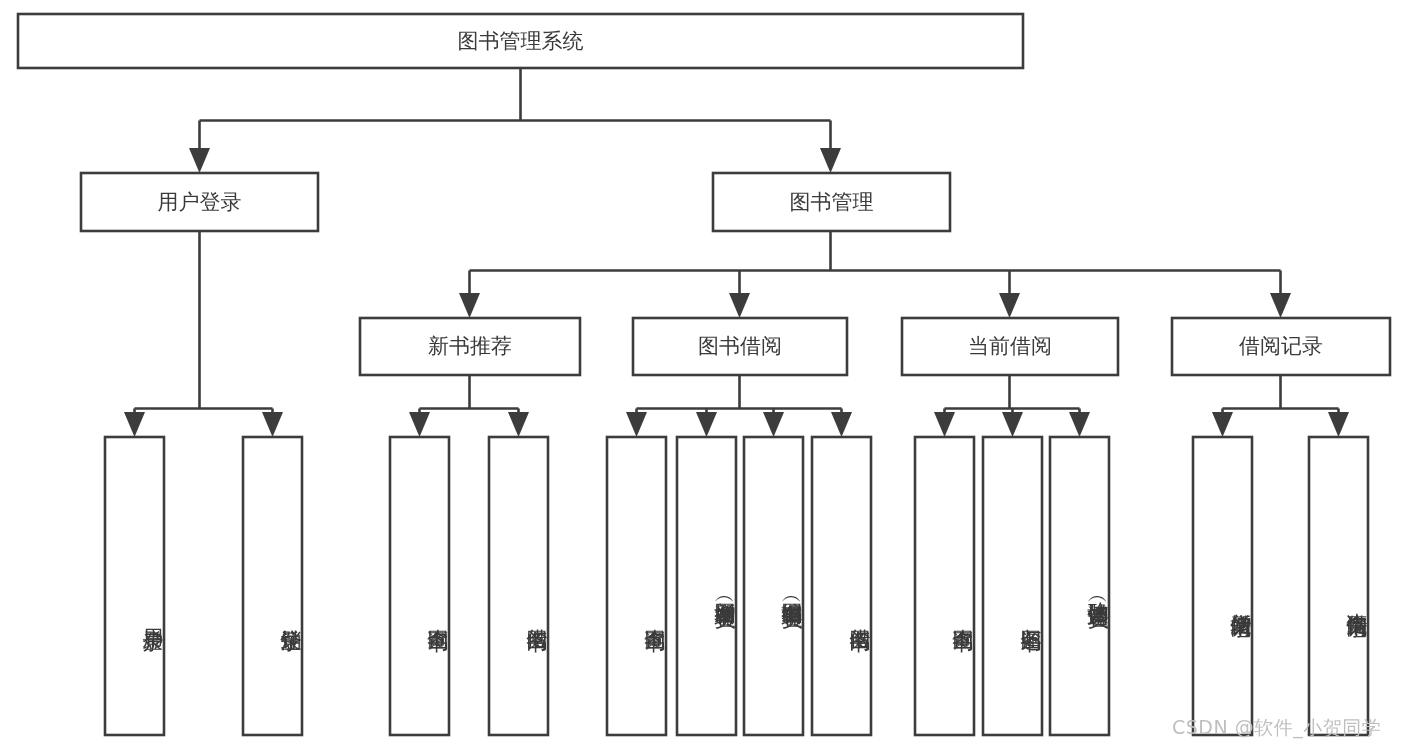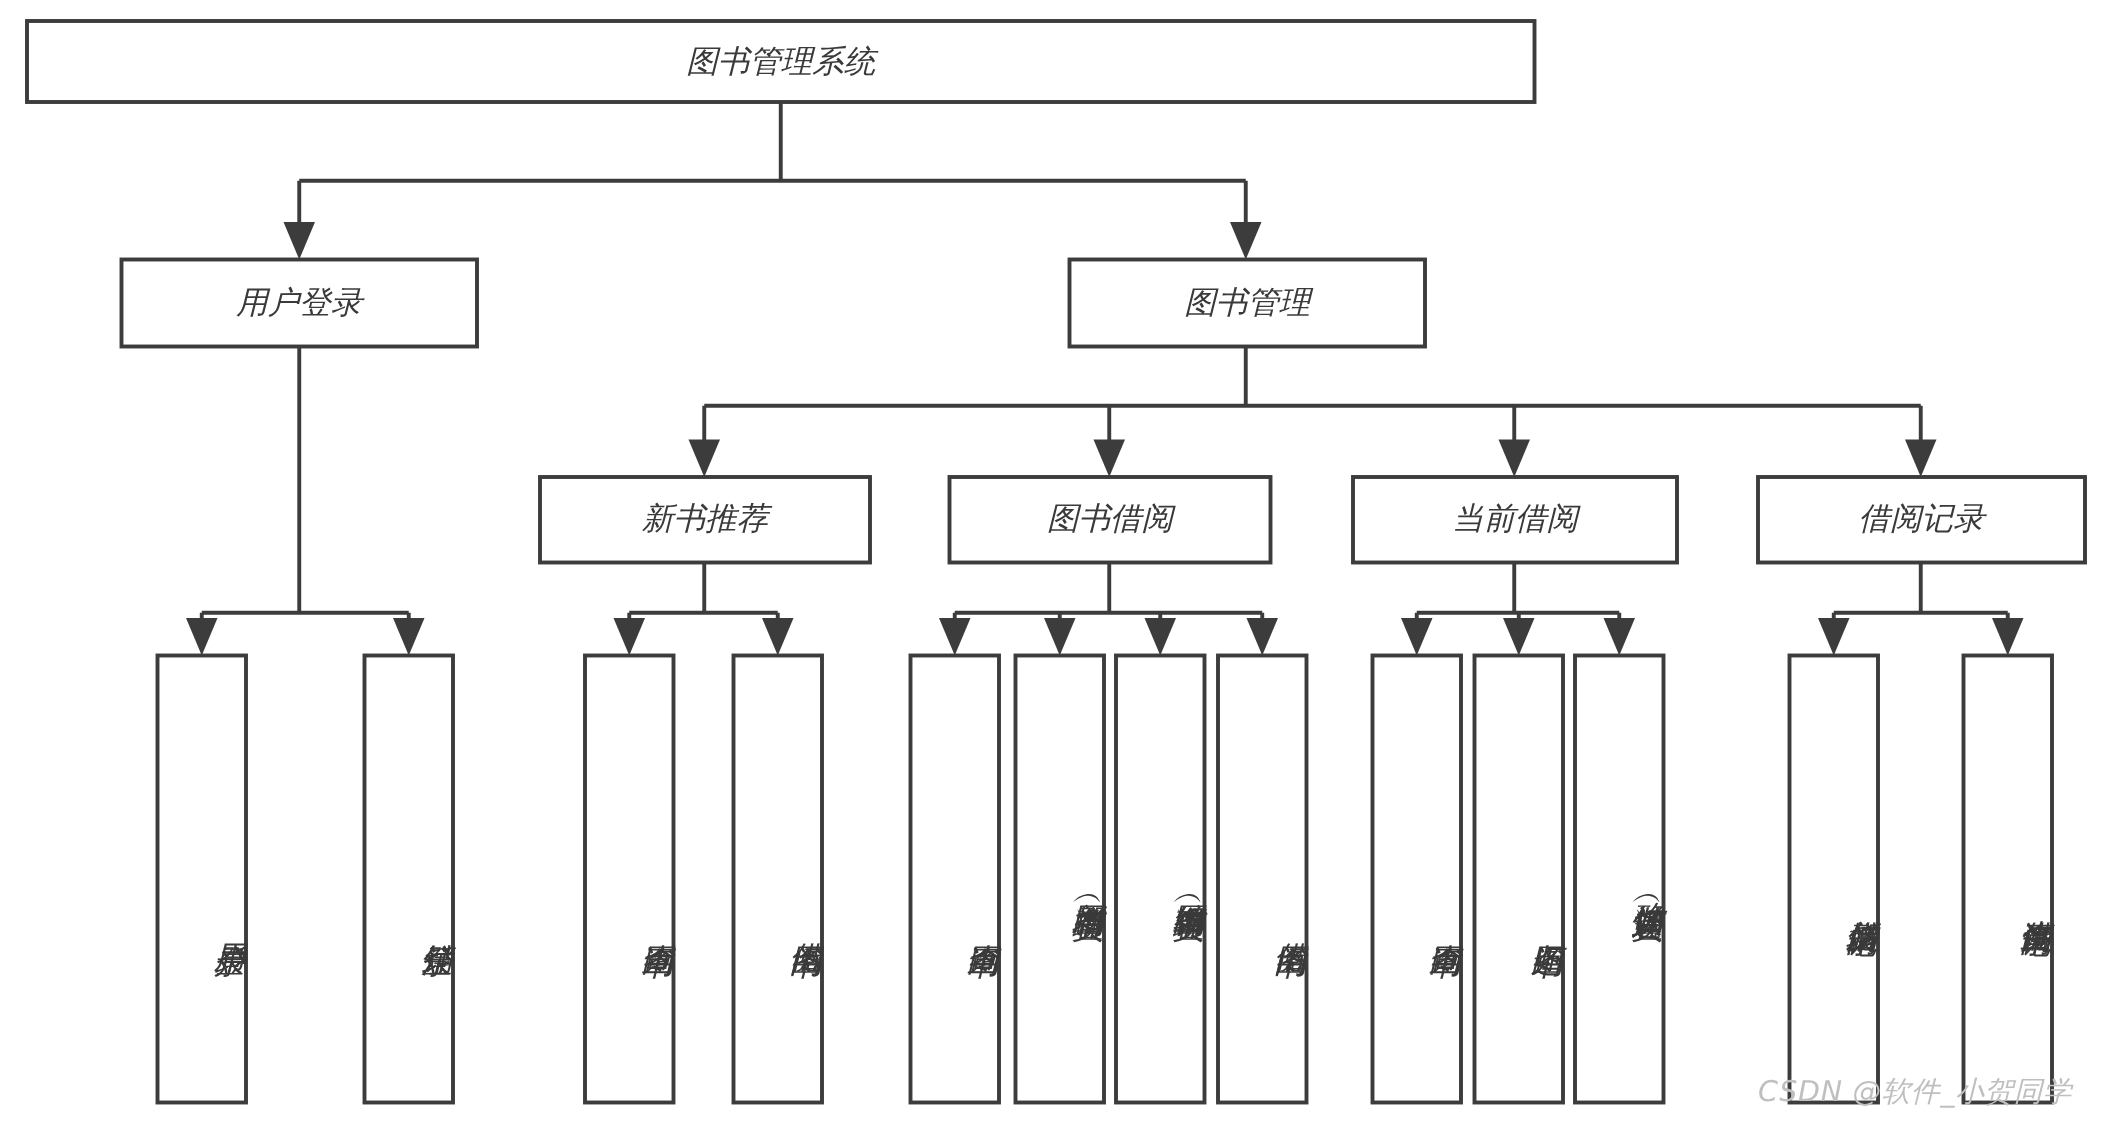--- a/index.html
+++ b/index.html
@@ -12,21 +12,20 @@
     width: 1405px;
     height: 747px;
     overflow: hidden;
     font-family: "DejaVu Sans", "Liberation Sans", sans-serif;
   }
   #diagram-root {
     position: relative;
     width: 1405px;
     height: 619px;
     background: #ffffff;
-    font-style: italic;
   }
   svg.diagram-canvas {
     position: absolute;
     left: 0;
     top: 0;
     width: 1405px;
     height: 747px;
     display: block;
   }
   .node-box {

